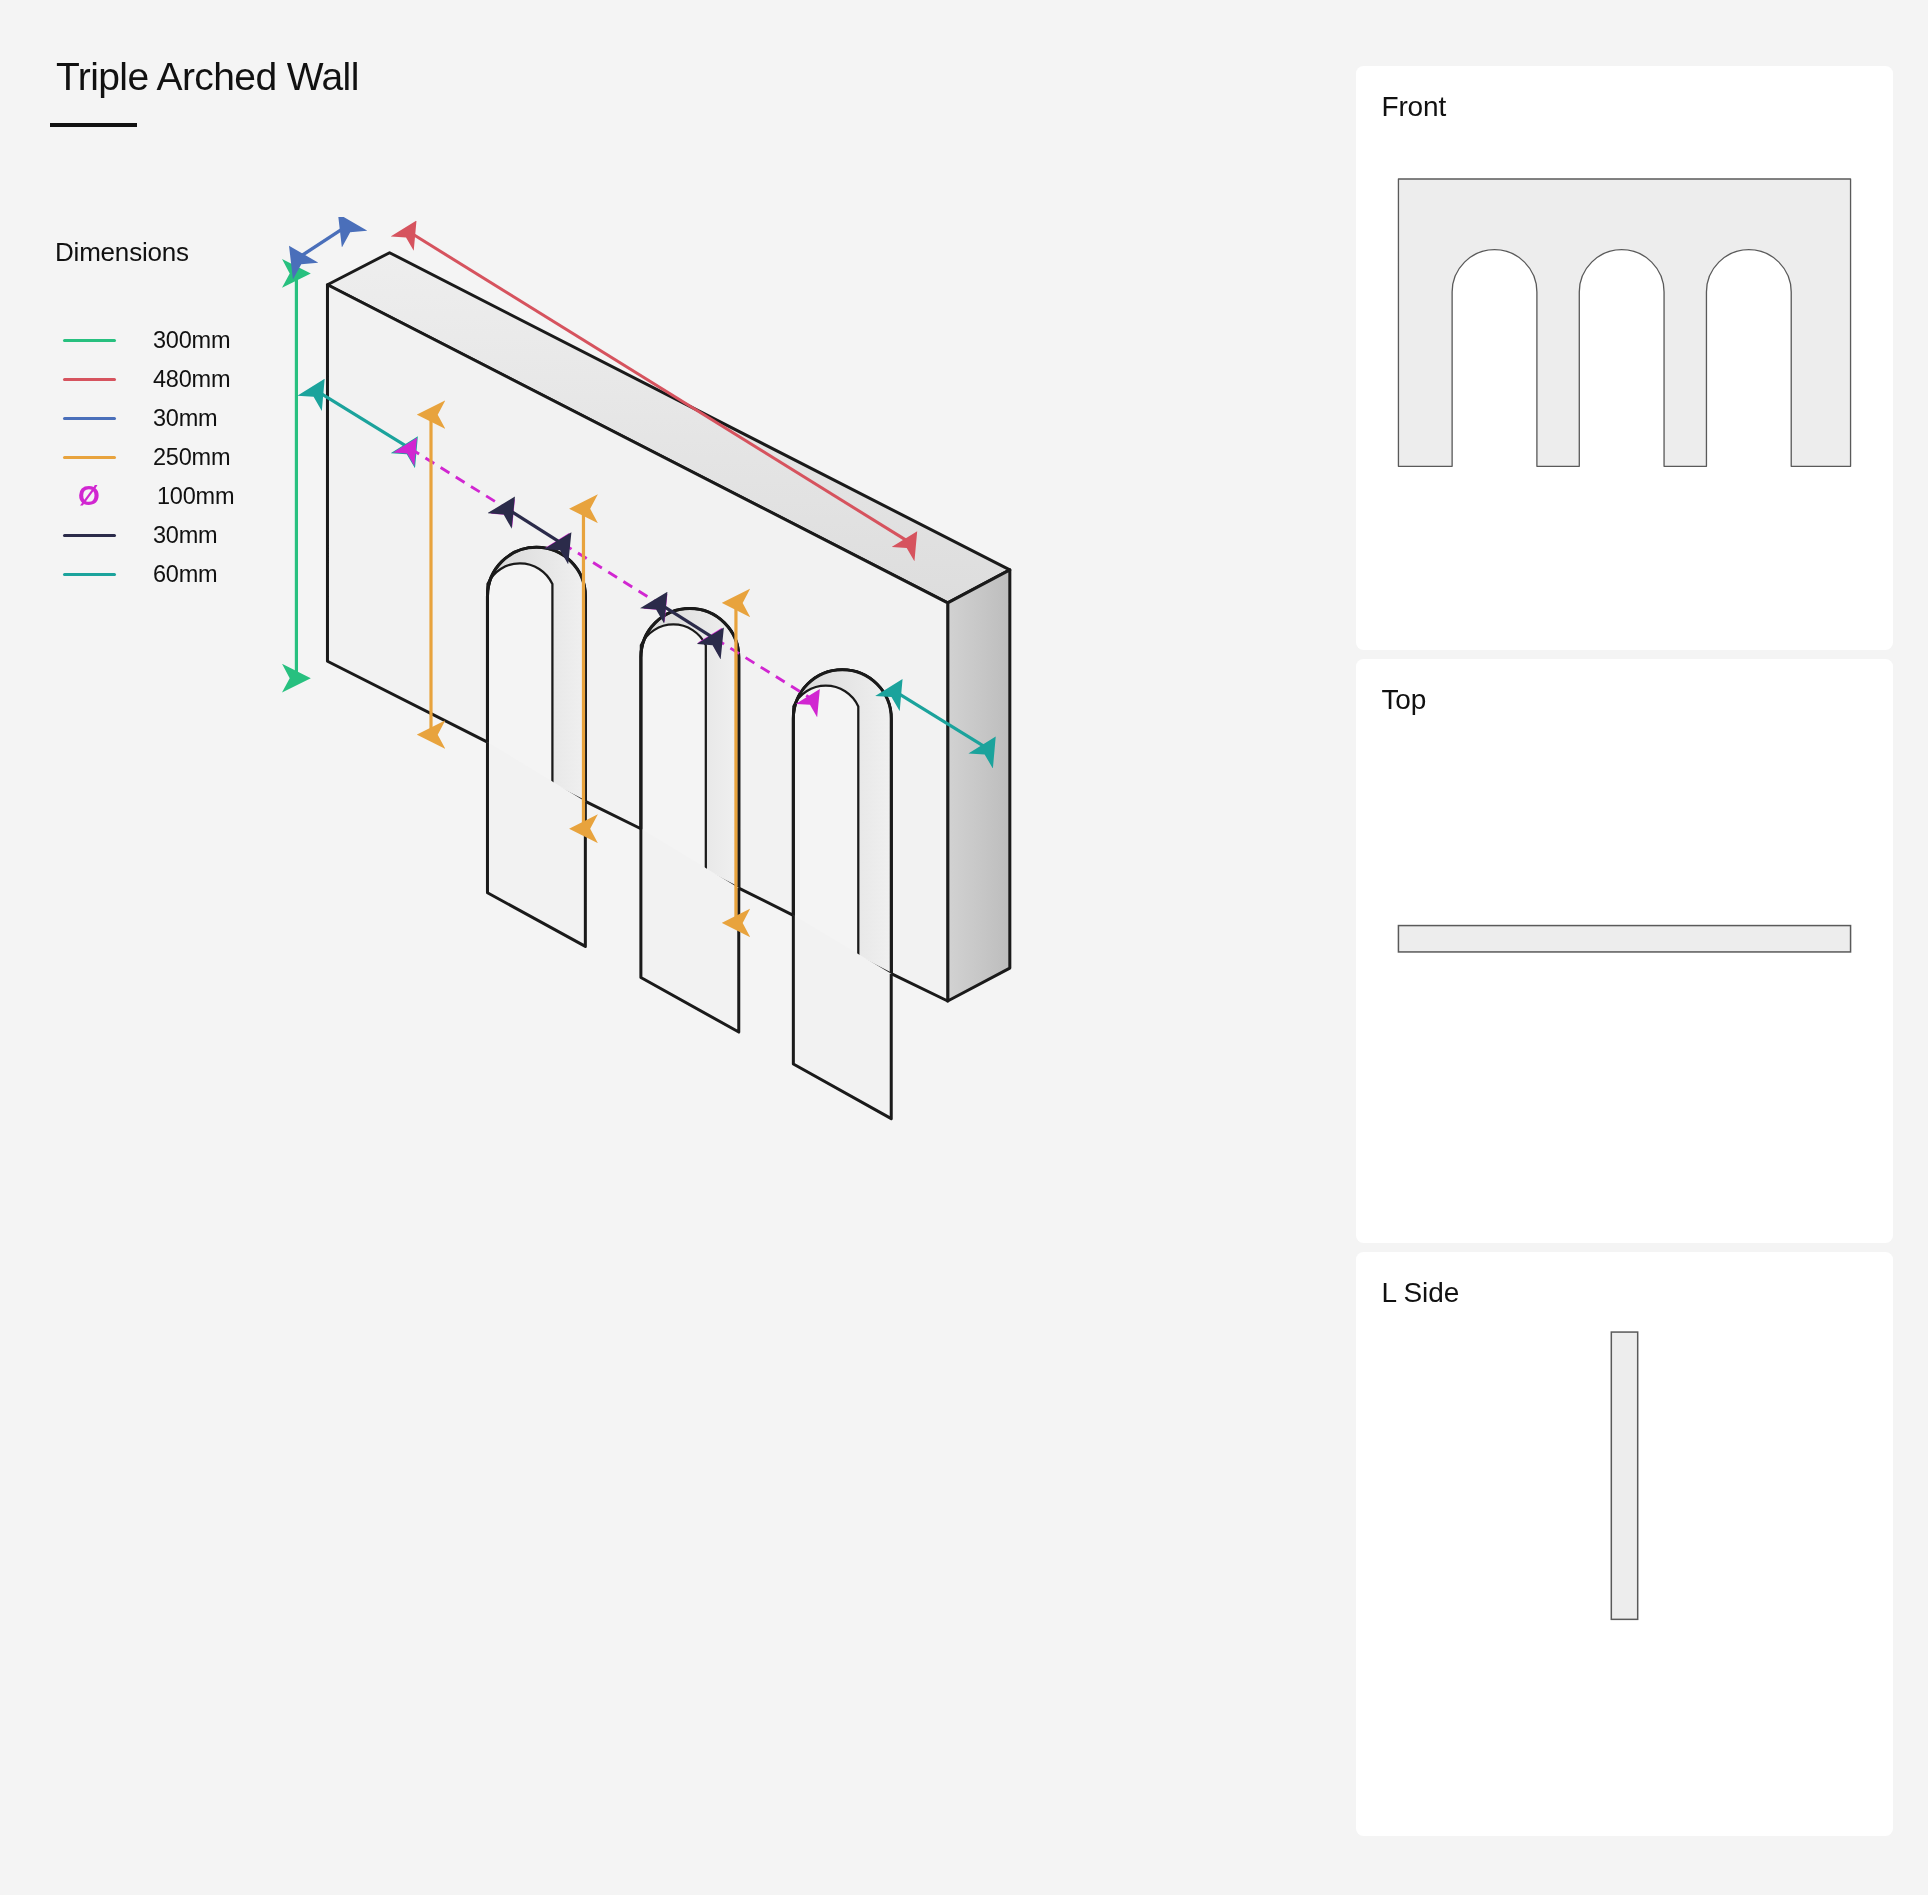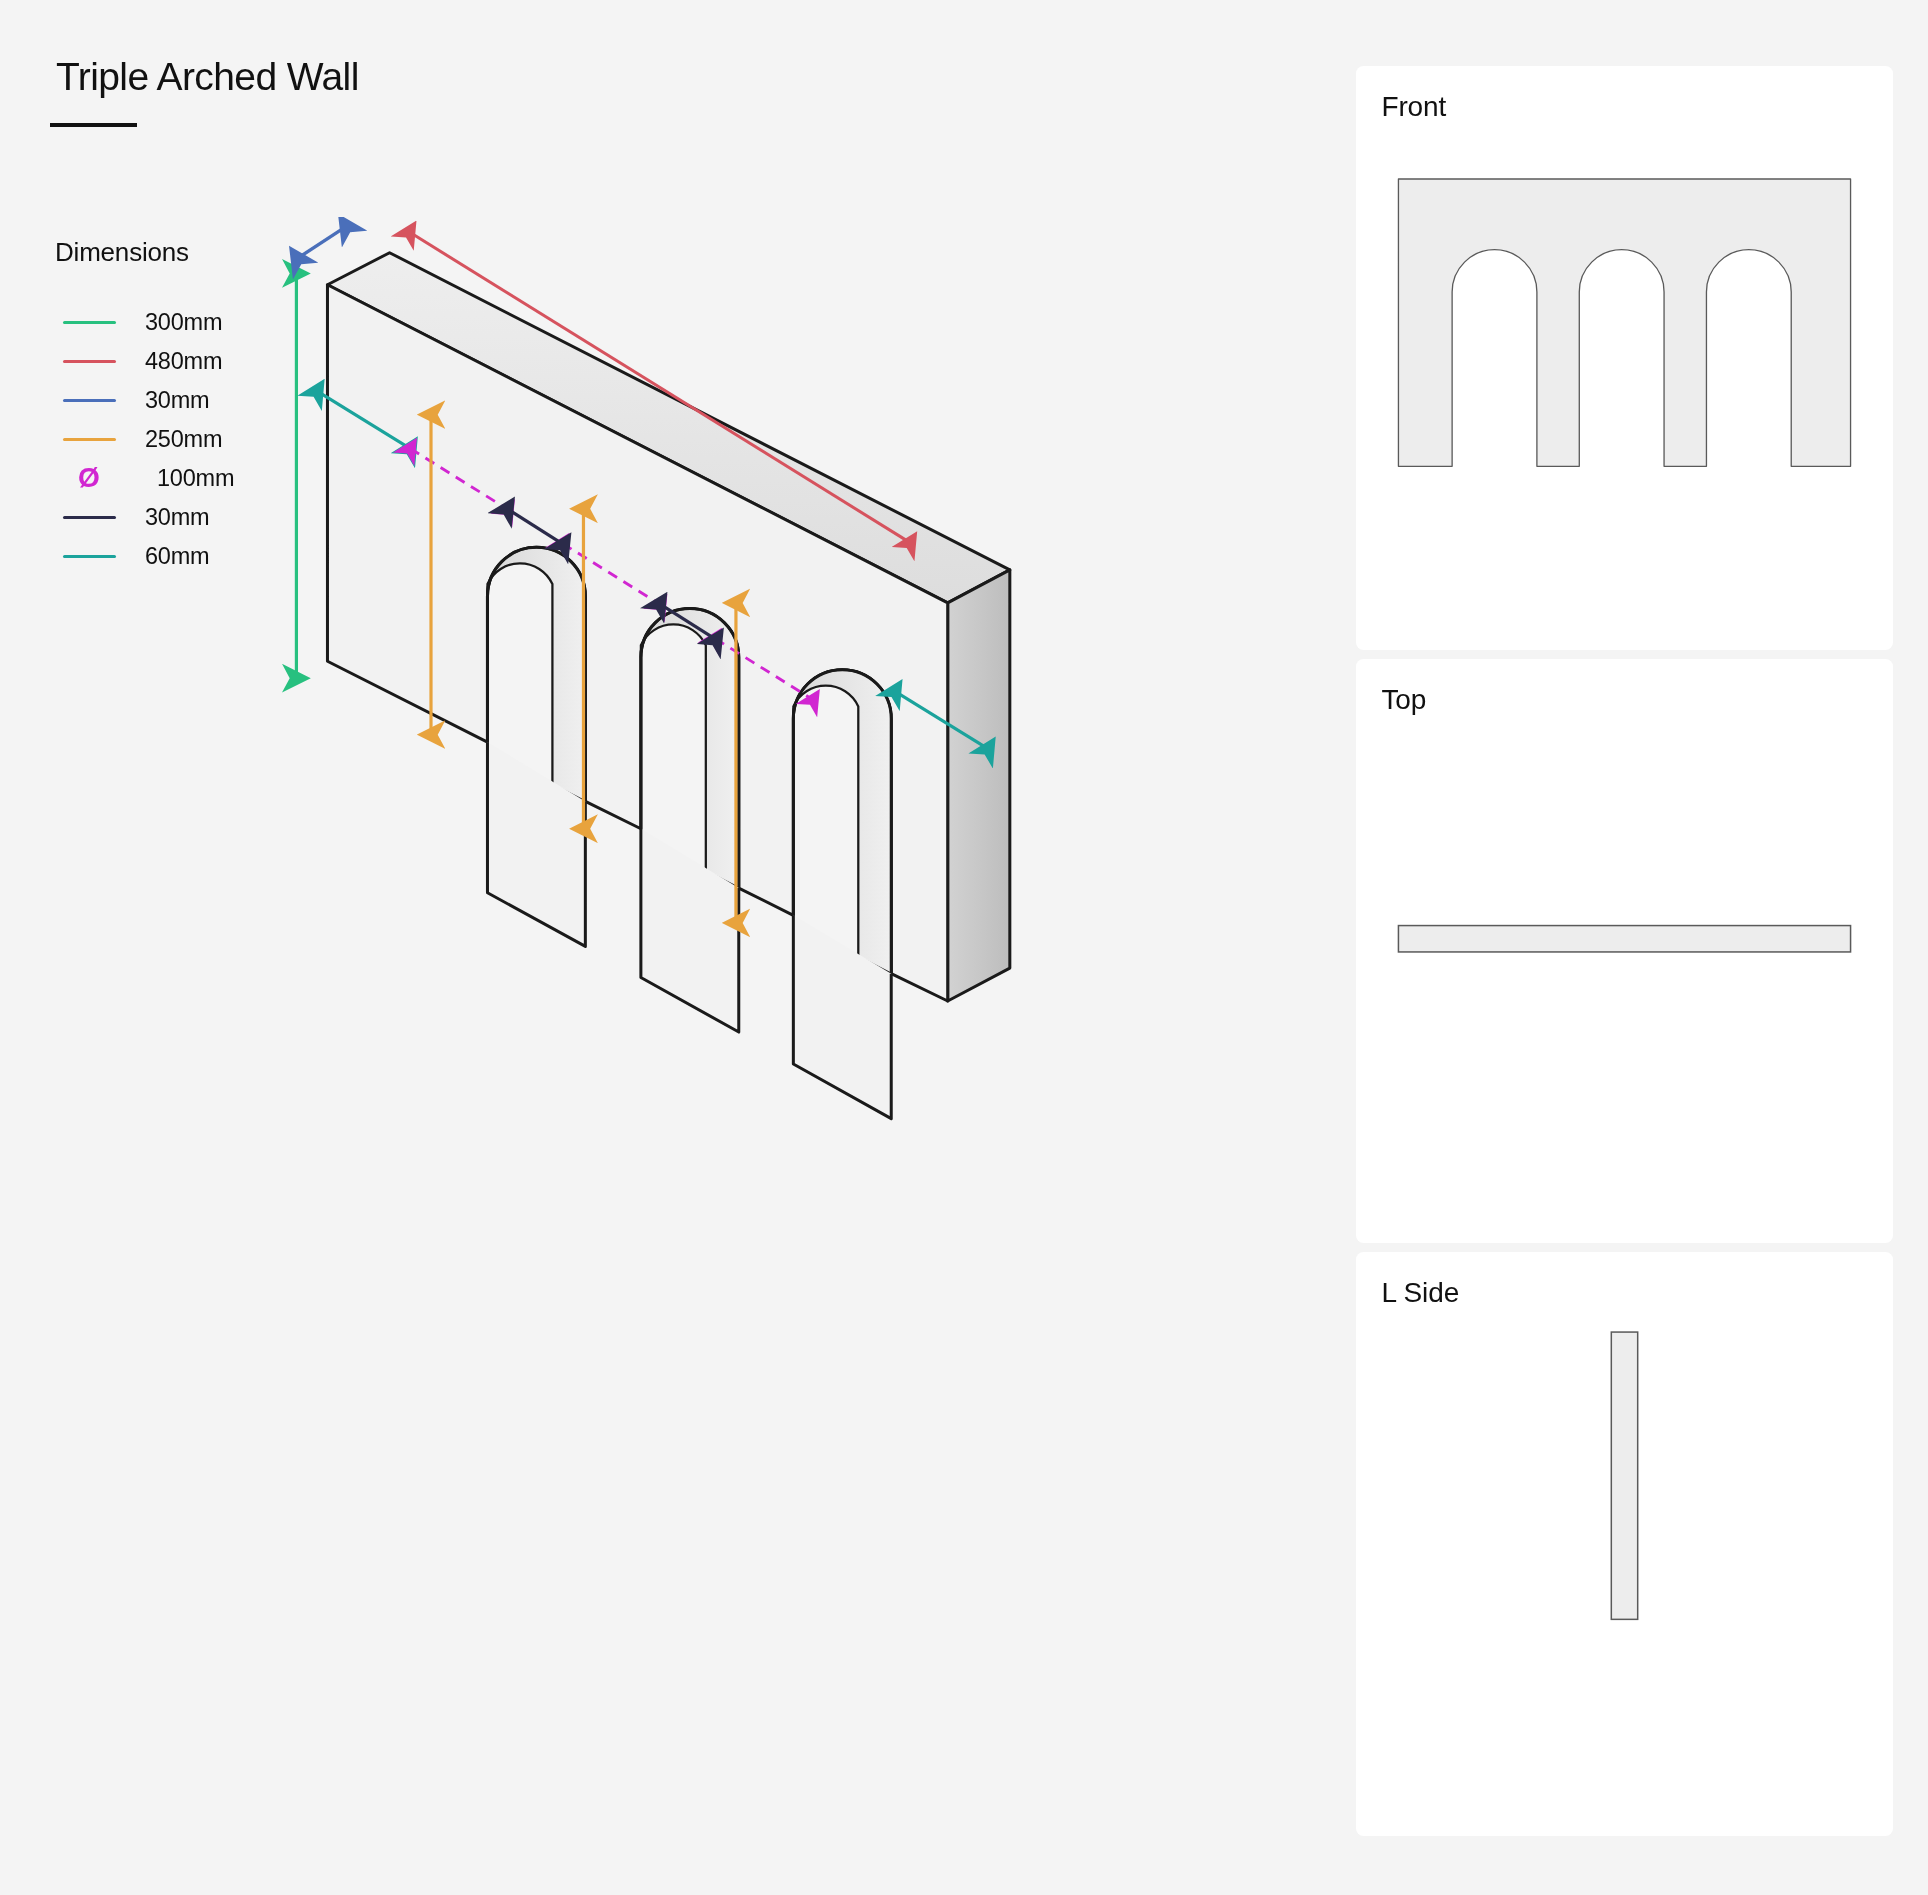--- a/index.html
+++ b/index.html
@@ -24,37 +24,37 @@
   }
   #title-rule {
     width: 87px; height: 3.8px; background: #111111;
     margin-top: 24.5px; margin-left: -5.6px;
   }
 
   
   #legend { position: absolute; left: 55px; top: 237px; }
   #legend-heading {
     font-size: 26px; font-weight: 500; color: #111111;
-    letter-spacing: -0.2px; margin-bottom: 35px;
+    letter-spacing: -0.2px; margin-bottom: 53px;
   }
   .legend-row {
     display: flex; align-items: center; height: 39px;
   }
   .swatch-cell {
     width: 68px; display: flex; align-items: center; justify-content: center;
     flex: 0 0 68px;
   }
   .swatch-line { width: 53px; height: 3.8px; border-radius: 1.9px; }
   .swatch-dia {
     font-size: 28px; font-weight: 700; line-height: 1;
     transform: translateY(-0.9px);
   }
   .legend-label {
     font-size: 23.5px; color: #111111; letter-spacing: -0.2px;
-    margin-left: 22px; white-space: nowrap;
+    margin-left: 30px; white-space: nowrap;
   }
   .legend-row.dia .legend-label { margin-left: 34px; }
 
   
   #iso-wrap { position: absolute; left: 235px; top: 217px; }
 
   
   .view-card {
     position: absolute;
     background: #ffffff;

